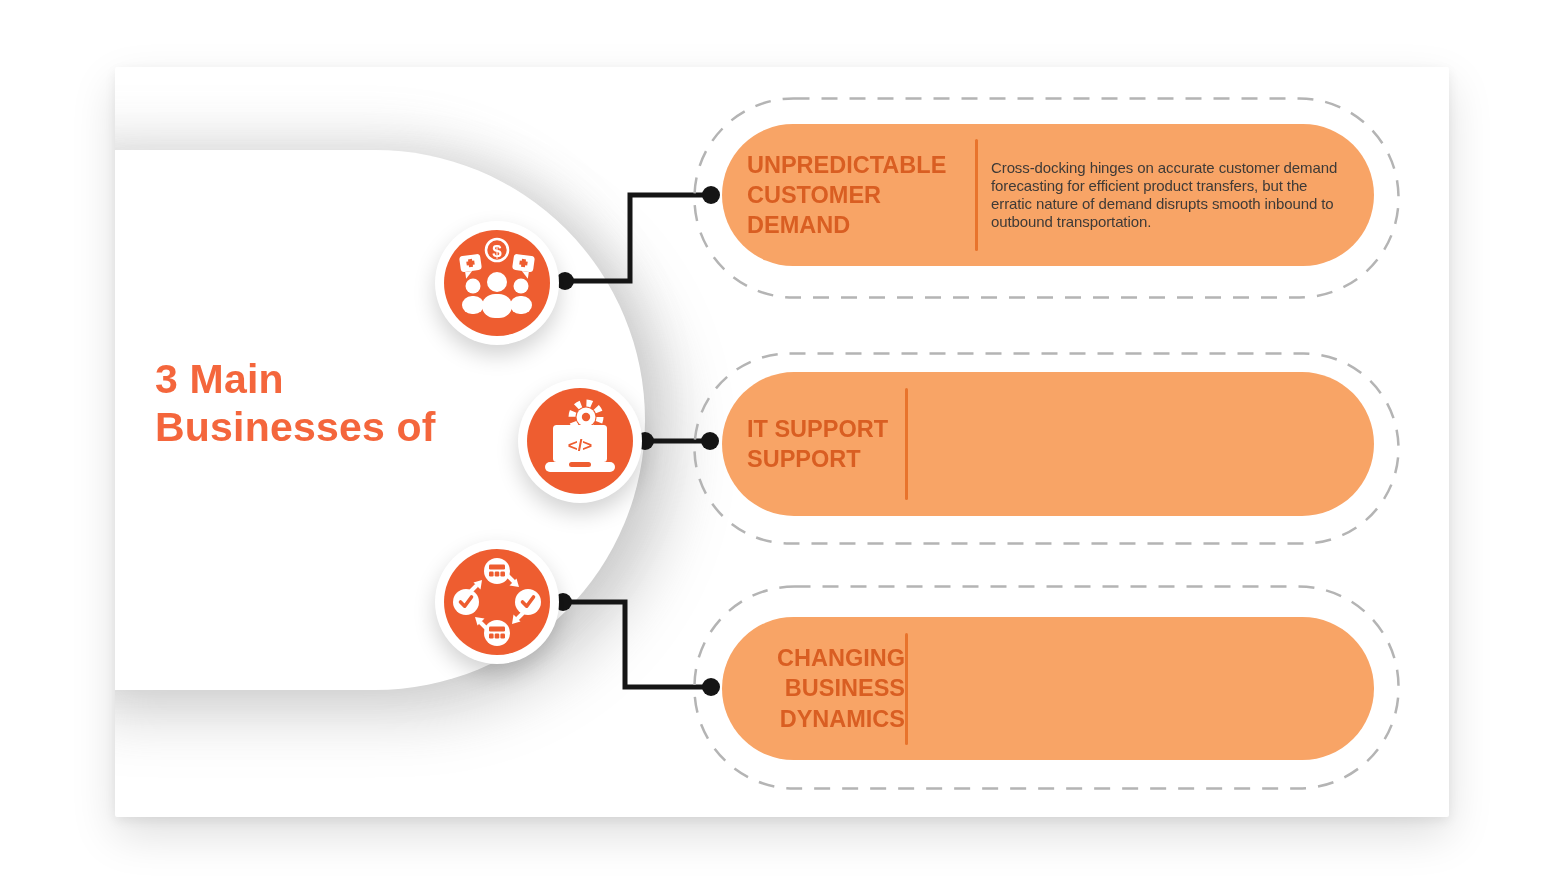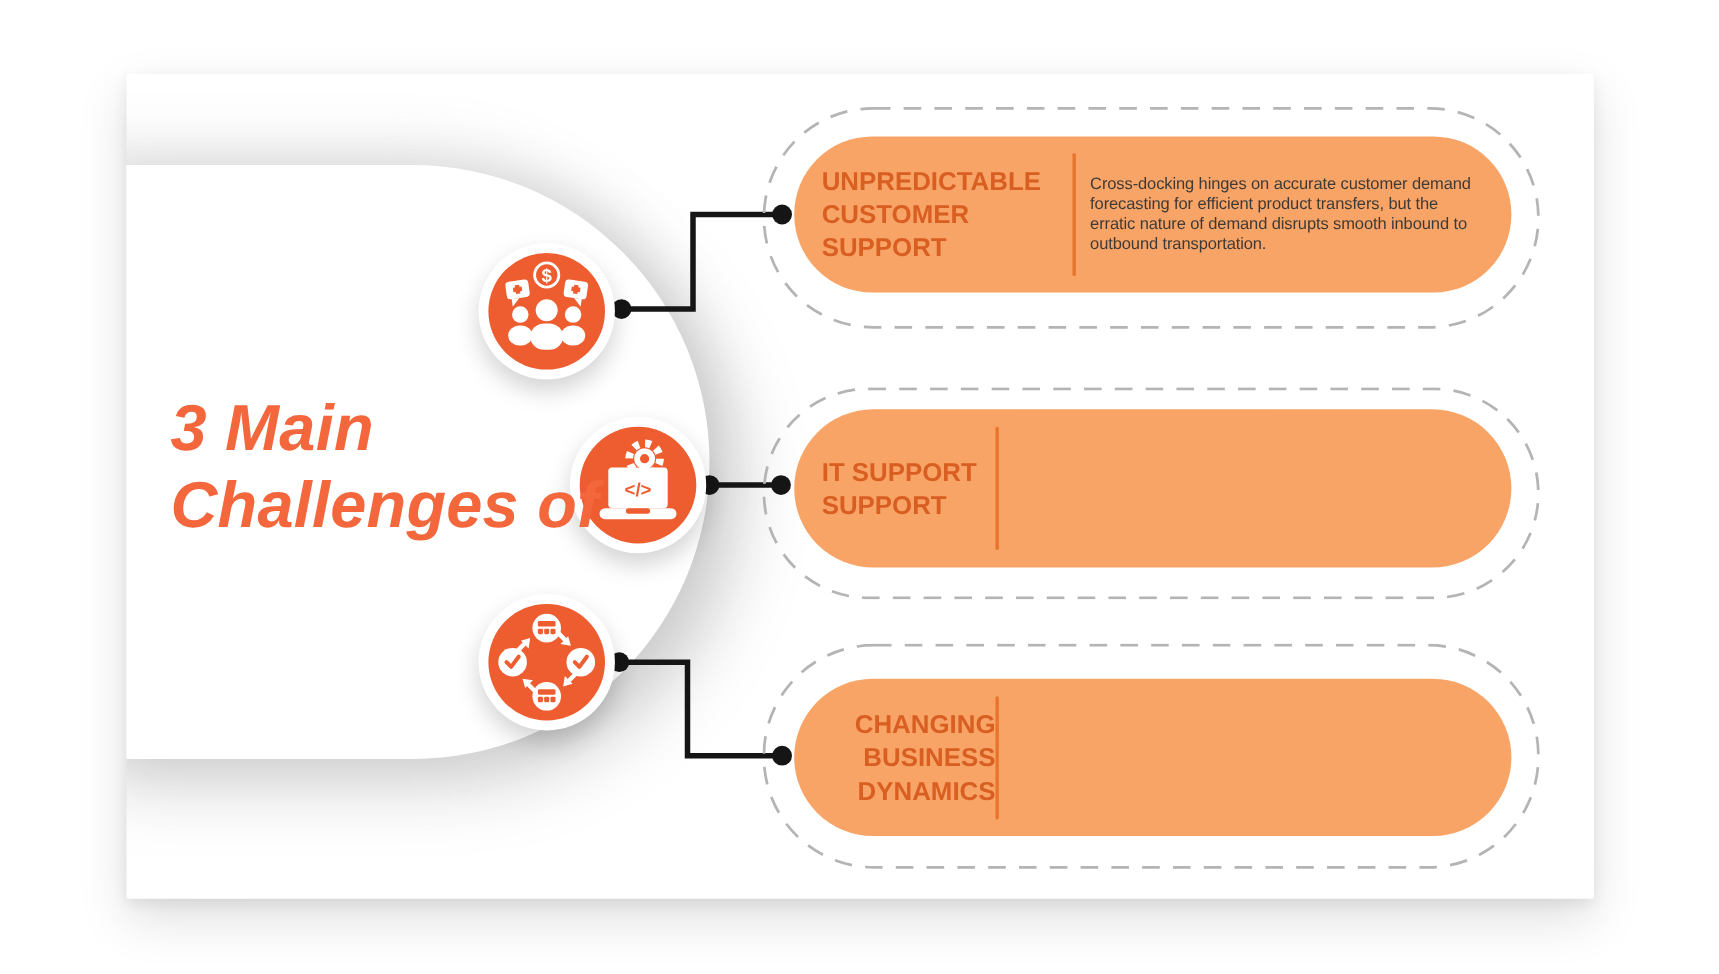--- a/index.html
+++ b/index.html
@@ -20,23 +20,22 @@
     background:#fff;border-radius:2px;overflow:hidden;
     box-shadow:0 18px 45px rgba(0,0,0,.13), 0 4px 12px rgba(0,0,0,.07);
   }
   .blob{
     position:absolute;left:-50px;top:83px;width:580px;height:540px;
     background:#fff;border-radius:0 270px 270px 0;z-index:1;
     box-shadow:30px 25px 60px rgba(120,120,120,.33), 0 -15px 50px rgba(135,135,135,.22);
   }
   .main-title{
     position:absolute;left:40px;top:288px;z-index:4;
-    color:var(--title-orange);font-weight:bold;font-size:59px;line-height:1.18;
+    color:var(--title-orange);font-weight:bold;font-size:41px;line-height:1.18;
     letter-spacing:.2px;
-    font-style:italic;
   }
   .connectors{position:absolute;left:0;top:0;z-index:2;pointer-events:none;}
   .badge{
     position:absolute;width:124px;height:124px;border-radius:50%;background:#fff;
     z-index:3;display:flex;align-items:center;justify-content:center;
     box-shadow:0 10px 22px rgba(0,0,0,.18);
   }
   .badge-inner{
     width:106px;height:106px;border-radius:50%;background:var(--accent-orange);
     display:flex;align-items:center;justify-content:center;
@@ -76,21 +75,21 @@
 </style>
 </head>
 <body>
 
 <div class="card">
 
   <div class="blob"></div>
 
   <div class="main-title">
     <div>3 Main</div>
-    <div>Challenges of</div>
+    <div>Businesses of</div>
   </div>
 
   <svg class="connectors" width="1334" height="750">
     <g stroke="#151515" stroke-width="5" fill="none">
       <path d="M450 214 H515 V128 H596"></path>
       <path d="M530 374 H595"></path>
       <path d="M448 535 H510 V620 H596"></path>
     </g>
     <g fill="#151515">
       <circle cx="450" cy="214" r="9"></circle>
@@ -188,21 +187,21 @@
         <use href="#cycle-arrow" transform="rotate(270 50 50)"></use>
       </svg>
     </div>
   </div>
 
   <div class="challenge ch1">
     <svg class="dashed" width="707" height="202">
       <rect x="1.5" y="1.5" width="704" height="199" rx="99" fill="none" stroke="#B4B4B4" stroke-width="2.5" stroke-dasharray="16 12"></rect>
     </svg>
     <div class="pill">
-      <div class="pill-heading">UNPREDICTABLE CUSTOMER SUPPORT</div>
+      <div class="pill-heading">UNPREDICTABLE CUSTOMER DEMAND</div>
       <div class="pill-divider"></div>
       <div class="pill-body">Cross-docking hinges on accurate customer demand forecasting for efficient product transfers, but the erratic nature of demand disrupts smooth inbound to outbound transportation.</div>
     </div>
   </div>
 
   <div class="challenge ch2">
     <svg class="dashed" width="707" height="193">
       <rect x="1.5" y="1.5" width="704" height="190" rx="95" fill="none" stroke="#B4B4B4" stroke-width="2.5" stroke-dasharray="16 12"></rect>
     </svg>
     <div class="pill">

